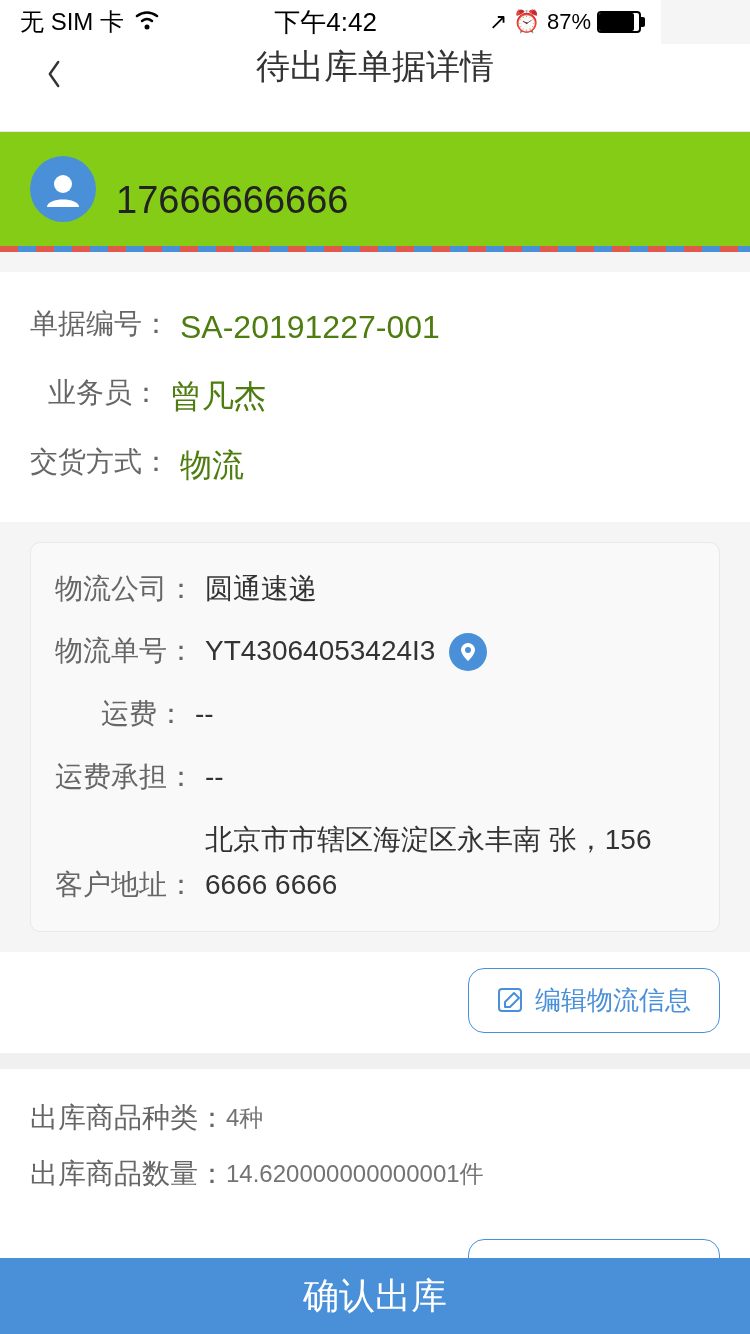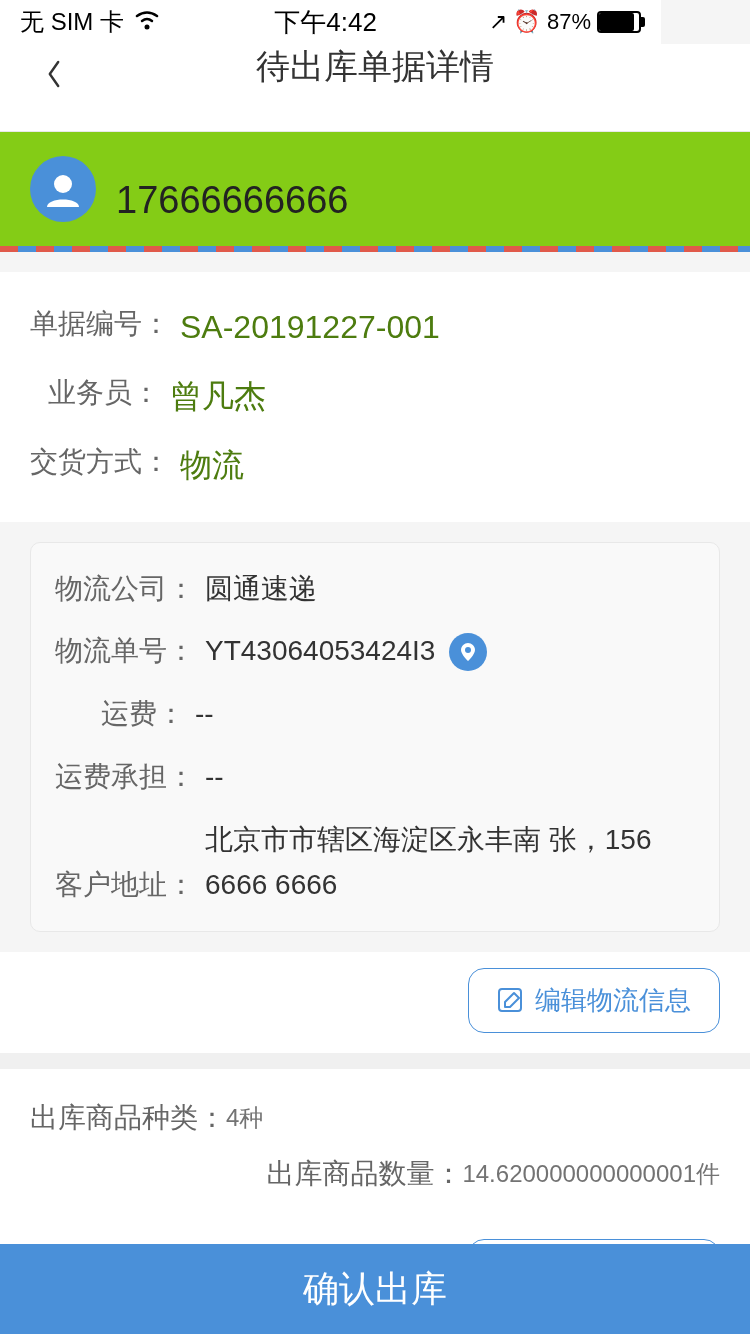--- a/index.html
+++ b/index.html
@@ -185,21 +185,21 @@
     .product-summary {
       background: #fff;
       padding: 30px 30px;
       margin-top: 0;
     }
     .product-row {
       display: flex;
       align-items: center;
       margin-bottom: 18px;
     }
-    .product-row:last-child { margin-bottom: 0; justify-content: flex-end; }
+    .product-row:last-child { margin-bottom: 0; }
     .product-label {
       color: #666;
       font-size: 28px;
       min-width: 160px;
     }
     .product-value {
       color: #737373;
       font-size: 24px;
     }
 
@@ -210,21 +210,21 @@
       padding: 16px 30px 20px;
       background: #fff;
     }
 
     
     .confirm-btn-area {
       position: fixed;
       bottom: 0;
       width: 750px;
       background: #4a90d9;
-      height: 90px;
+      height: 76px;
       display: flex; align-items: center; justify-content: center;
       cursor: pointer;
     }
     .confirm-btn-text {
       color: #fff;
       font-size: 36px;
       font-weight: 500;
     }
   </style>
 </head>

